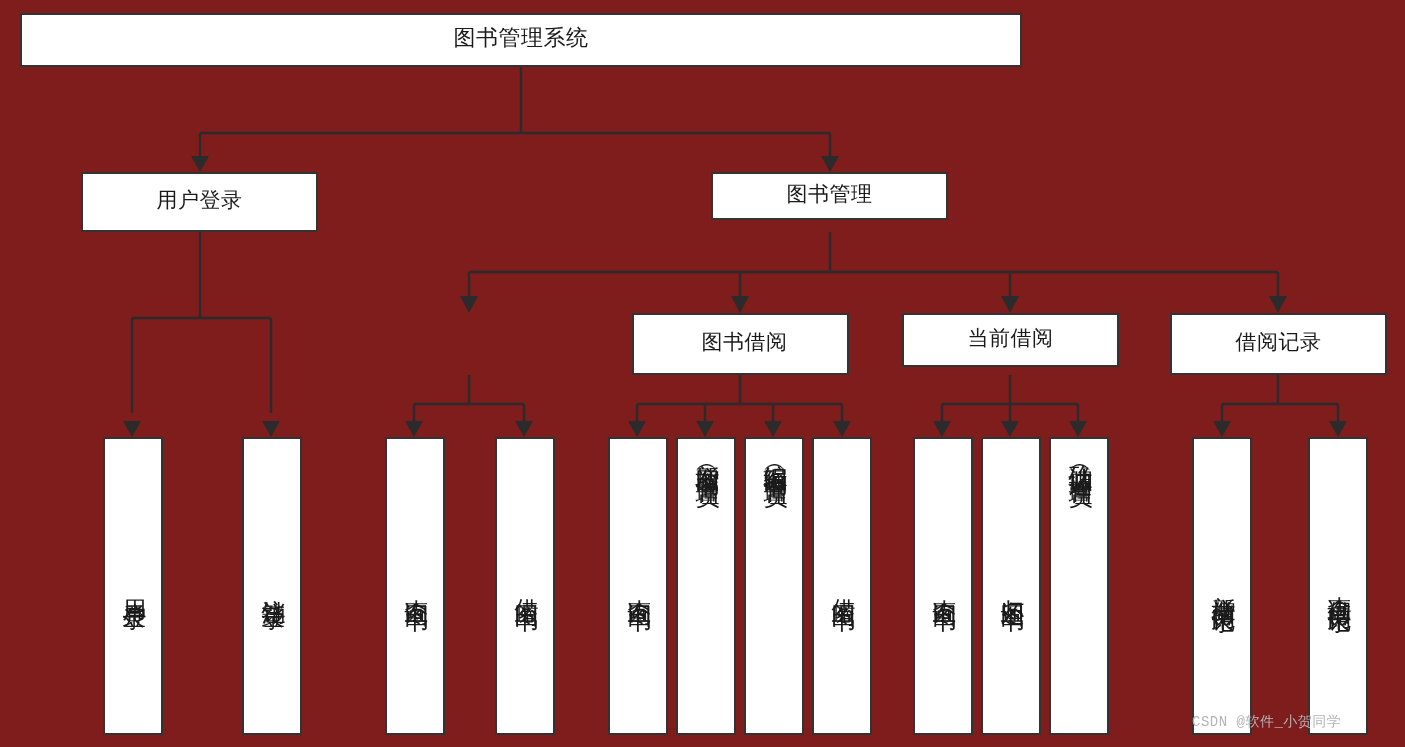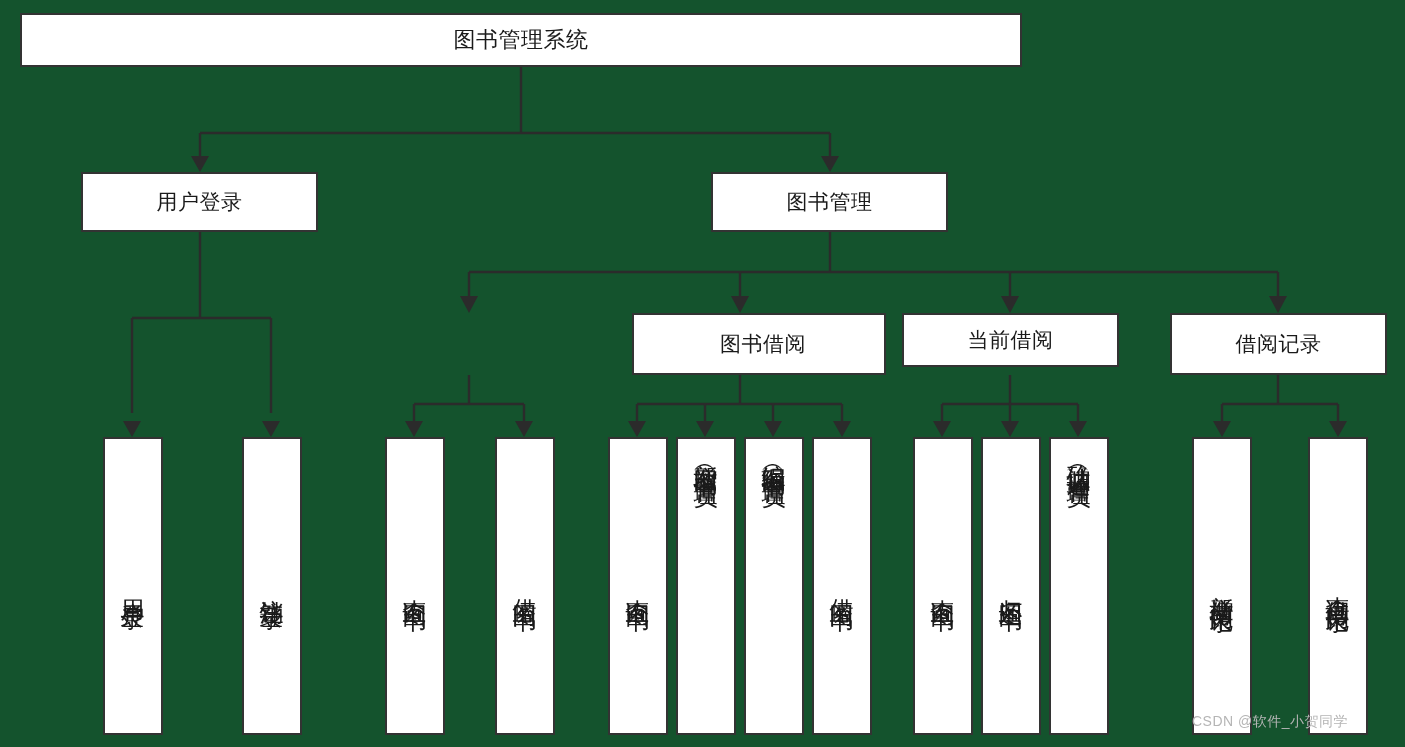--- a/index.html
+++ b/index.html
@@ -8,22 +8,23 @@
     padding: 0;
     background: #ffffff;
   }
   body {
     font-family: "Liberation Sans", "DejaVu Sans", sans-serif;
   }
   #canvas {
     position: relative;
     width: 1405px;
     height: 747px;
-    background: #14532d;
+    background: #7f1d1d;
     overflow: hidden;
+    font-family: Liberation Mono, monospace;
   }
   svg.wires {
     position: absolute;
     left: 0;
     top: 0;
     width: 1405px;
     height: 747px;
     pointer-events: none;
   }
   .node {
@@ -149,25 +150,25 @@
     </g>
   </svg>
 
   <div class="node horiz root" style="left:20px; top:13px; width:1002px; height:54px;">
     <span class="label">图书管理系统</span>
   </div>
 
   <div class="node horiz" style="left:81px; top:172px; width:237px; height:60px;">
     <span class="label">用户登录</span>
   </div>
-  <div class="node horiz" style="left:711px; top:172px; width:237px; height:60px;">
+  <div class="node horiz" style="left:711px; top:172px; width:237px; height:48px;">
     <span class="label">图书管理</span>
   </div>
 
-  <div class="node horiz" style="left:632px; top:313px; width:254px; height:62px;padding-left:8px;">
+  <div class="node horiz" style="left:632px; top:313px; width:217px; height:62px;padding-left:8px;">
     <span class="label">图书借阅</span>
   </div>
   <div class="node horiz" style="left:902px; top:313px; width:217px; height:54px;">
     <span class="label">当前借阅</span>
   </div>
   <div class="node horiz" style="left:1170px; top:313px; width:217px; height:62px;">
     <span class="label">借阅记录</span>
   </div>
 
   <div class="node leaf centered" style="left:103px; top:437px; width:60px; height:298px;">

